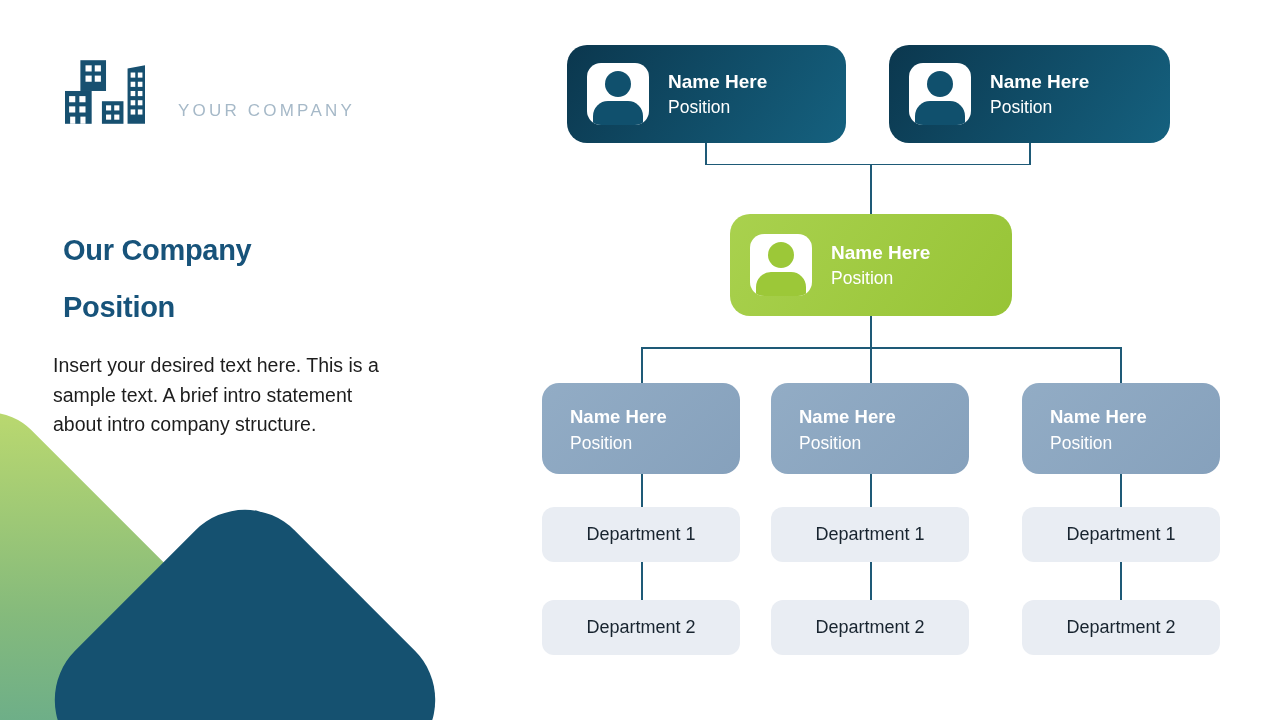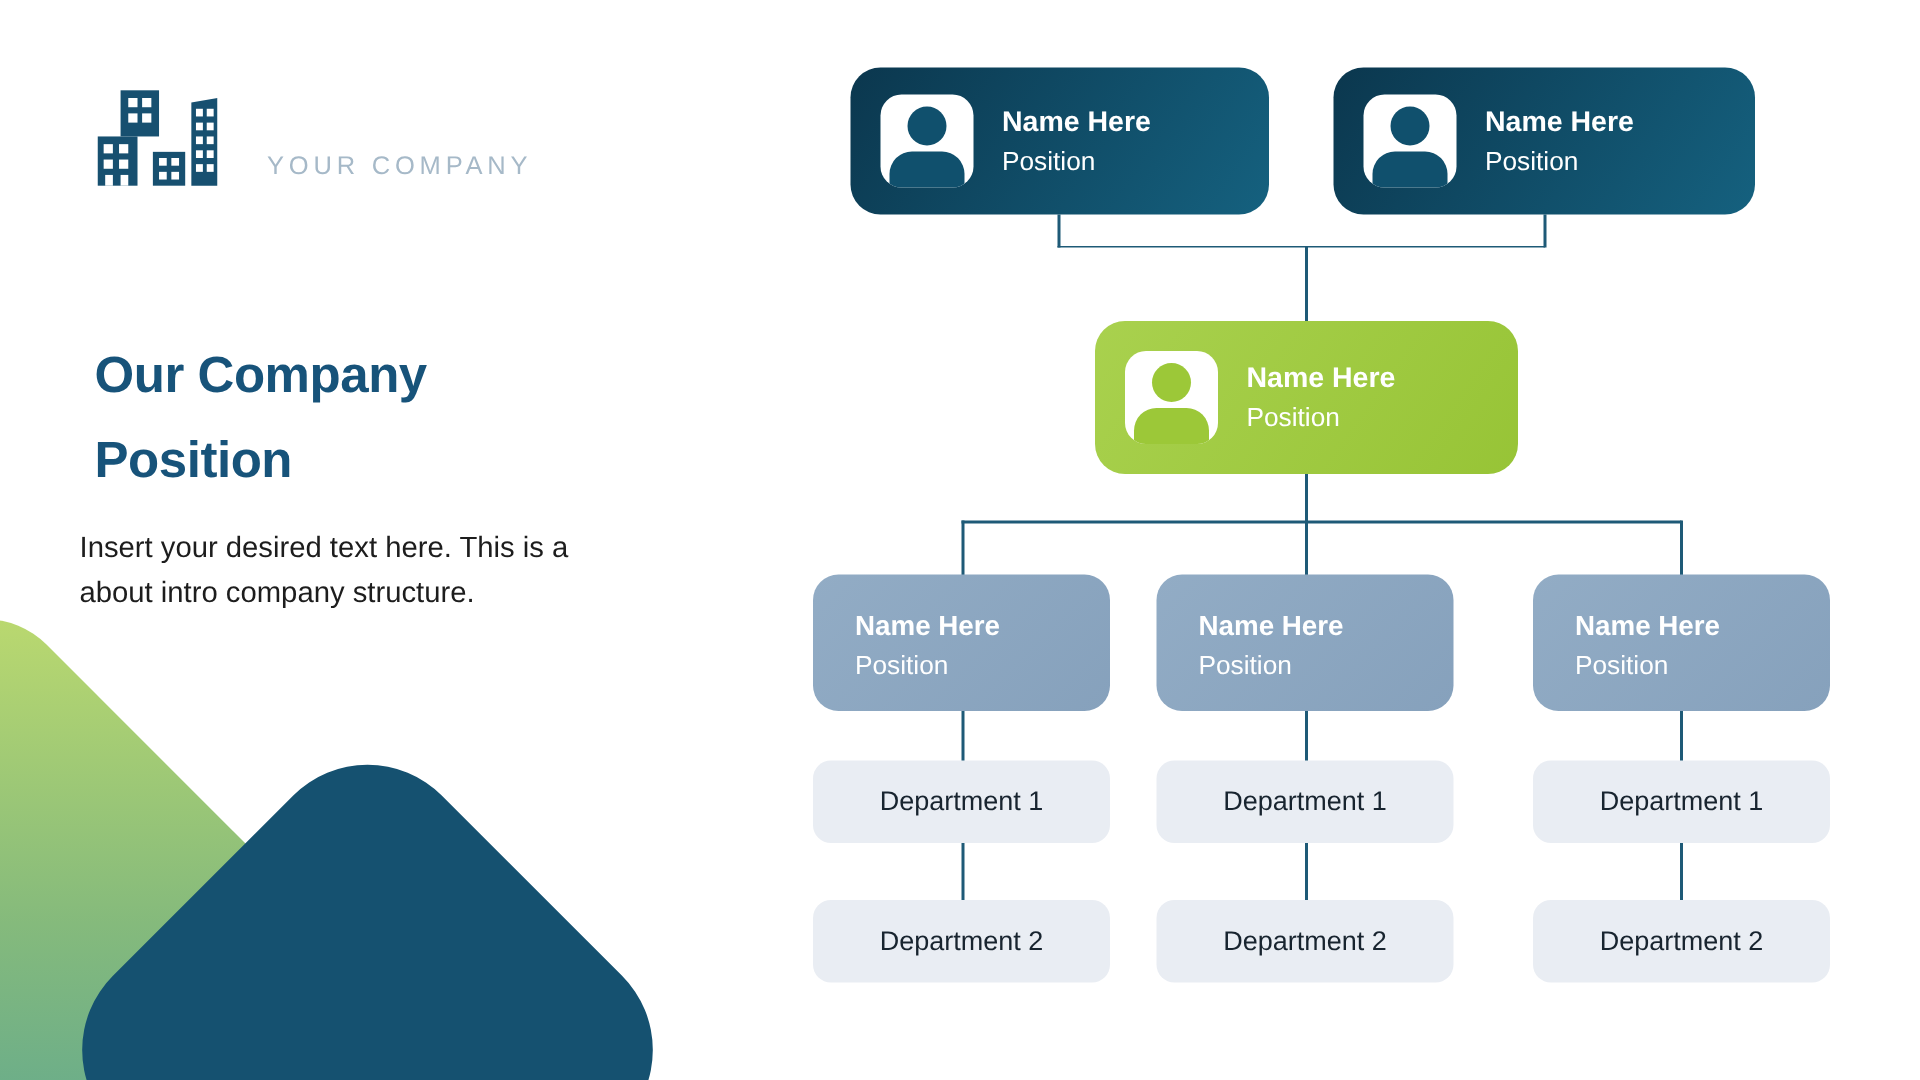--- a/index.html
+++ b/index.html
@@ -18,21 +18,21 @@
     left:-170px;top:455px;width:320px;height:320px;border-radius:58px;
     background:linear-gradient(135deg,#b2d44e 0%,#6aab5f 50%,#2e8d7f 100%);
     opacity:0.82;transform:rotate(45deg);
   }
   
   .logo-wrap{position:absolute;left:65px;top:60px;display:flex;align-items:flex-end;z-index:2;}
   .logo-text{margin-left:33px;color:#a6b9c8;font-size:17px;letter-spacing:3.2px;line-height:27px;font-weight:400;}
   
   .title{
     position:absolute;left:63px;top:222px;width:380px;z-index:2;
-    color:#17537a;font-size:34px;font-weight:bold;line-height:57px;letter-spacing:-0.3px;
+    color:#17537a;font-size:29px;font-weight:bold;line-height:57px;letter-spacing:-0.3px;
   }
   .intro{
     position:absolute;left:53px;top:351px;width:420px;z-index:2;
     color:#1d1d1d;font-size:19.5px;line-height:29.5px;
   }
   
   .chart{position:absolute;inset:0;z-index:1;}
   .line{position:absolute;background:#1e5a77;}
   .vline{width:1.5px;}
   .hline{height:1.5px;}
@@ -122,20 +122,21 @@
     <div>YOUR COMPANY</div>
   </div>
 </div>
 
 <div class="title">
   <div>Our Company</div>
   <div>Position</div>
 </div>
 <div class="intro">
   <div>Insert your desired text here. This is a</div>
+  <div>sample text. A brief intro statement</div>
   <div>about intro company structure.</div>
 </div>
 
 <div class="chart">
 
   <div class="line vline" style="left:705px;top:143px;height:22px"></div>
   <div class="line vline" style="left:1029px;top:143px;height:22px"></div>
   <div class="line hline" style="left:705px;top:163.5px;width:325px"></div>
   <div class="line vline" style="left:870px;top:164px;height:51px"></div>
   <div class="line vline" style="left:870px;top:316px;height:32px"></div>

